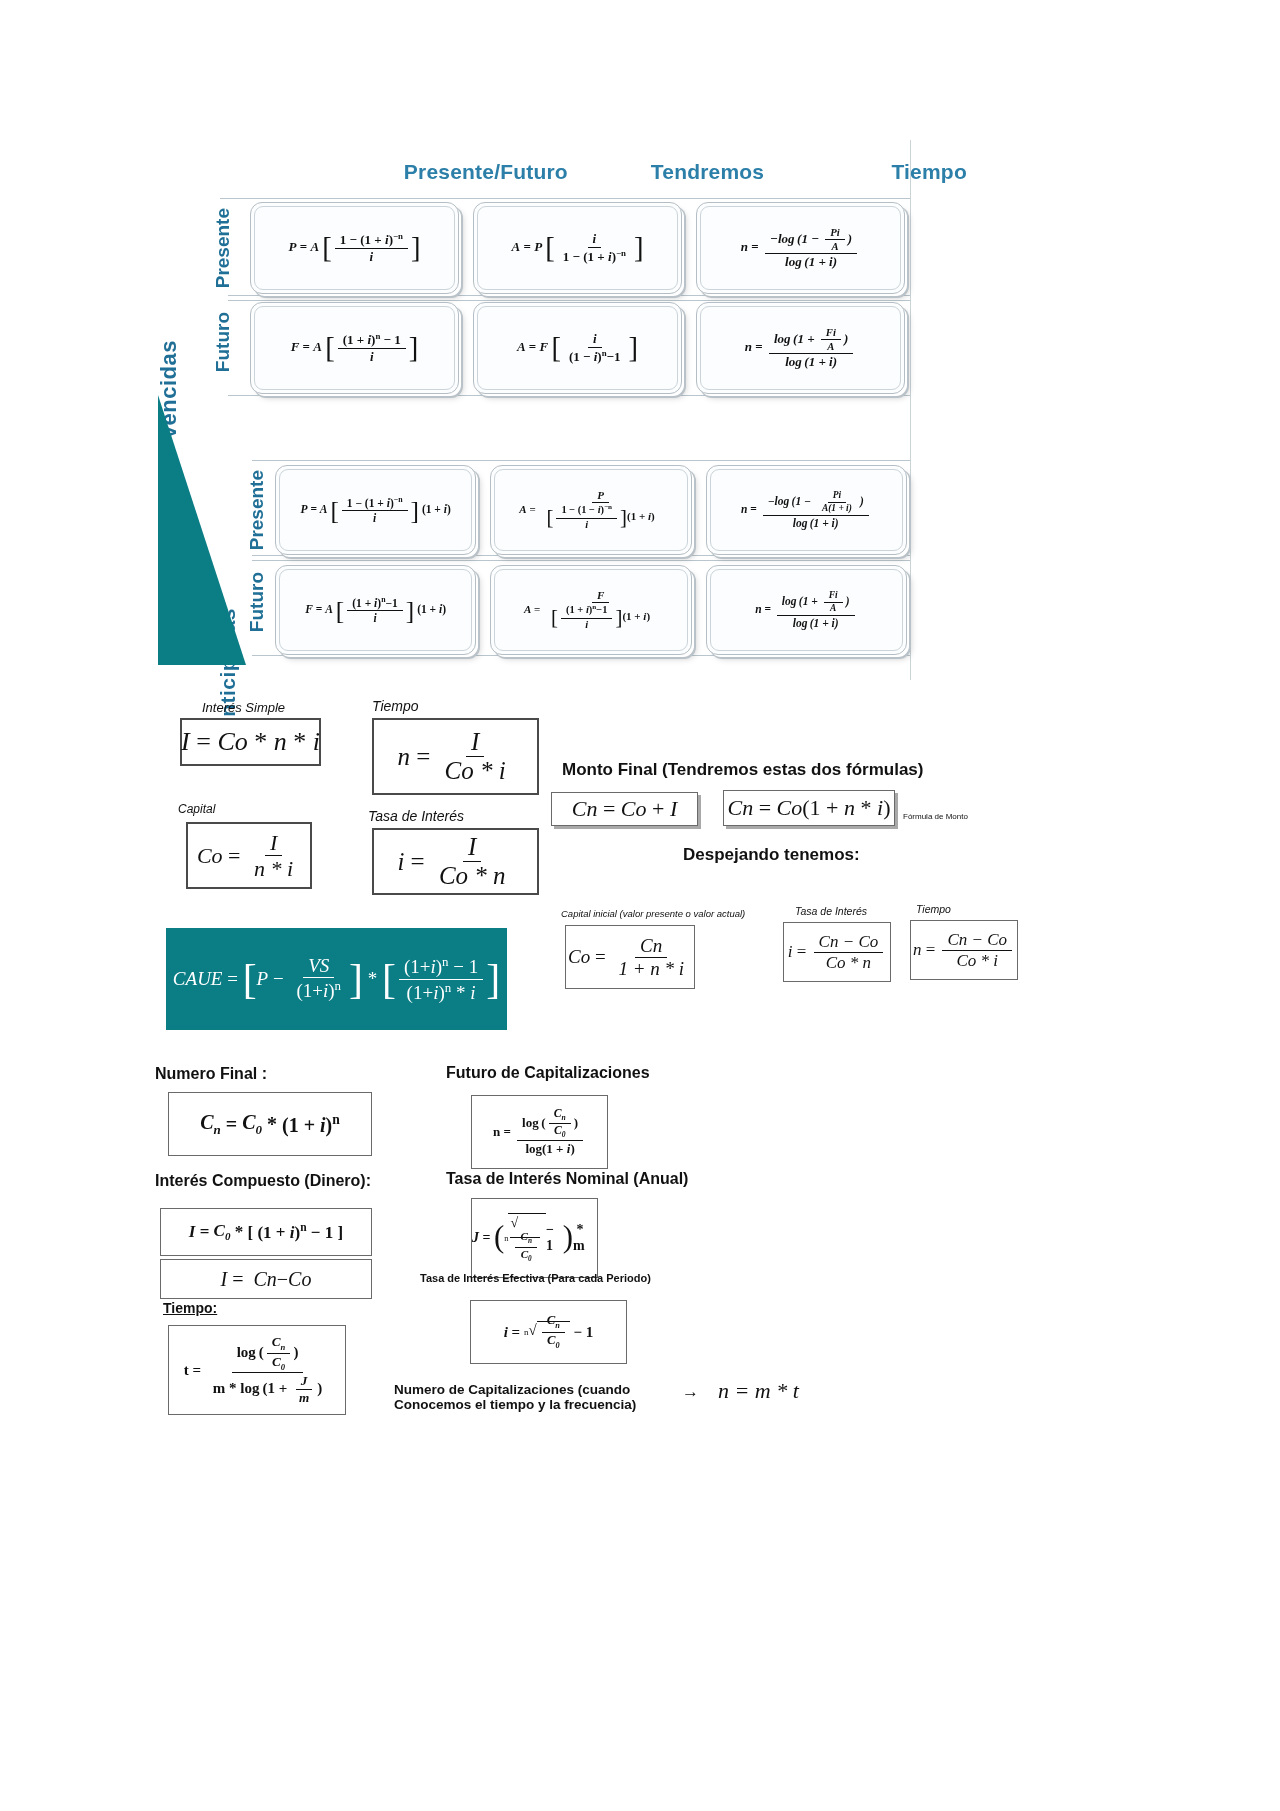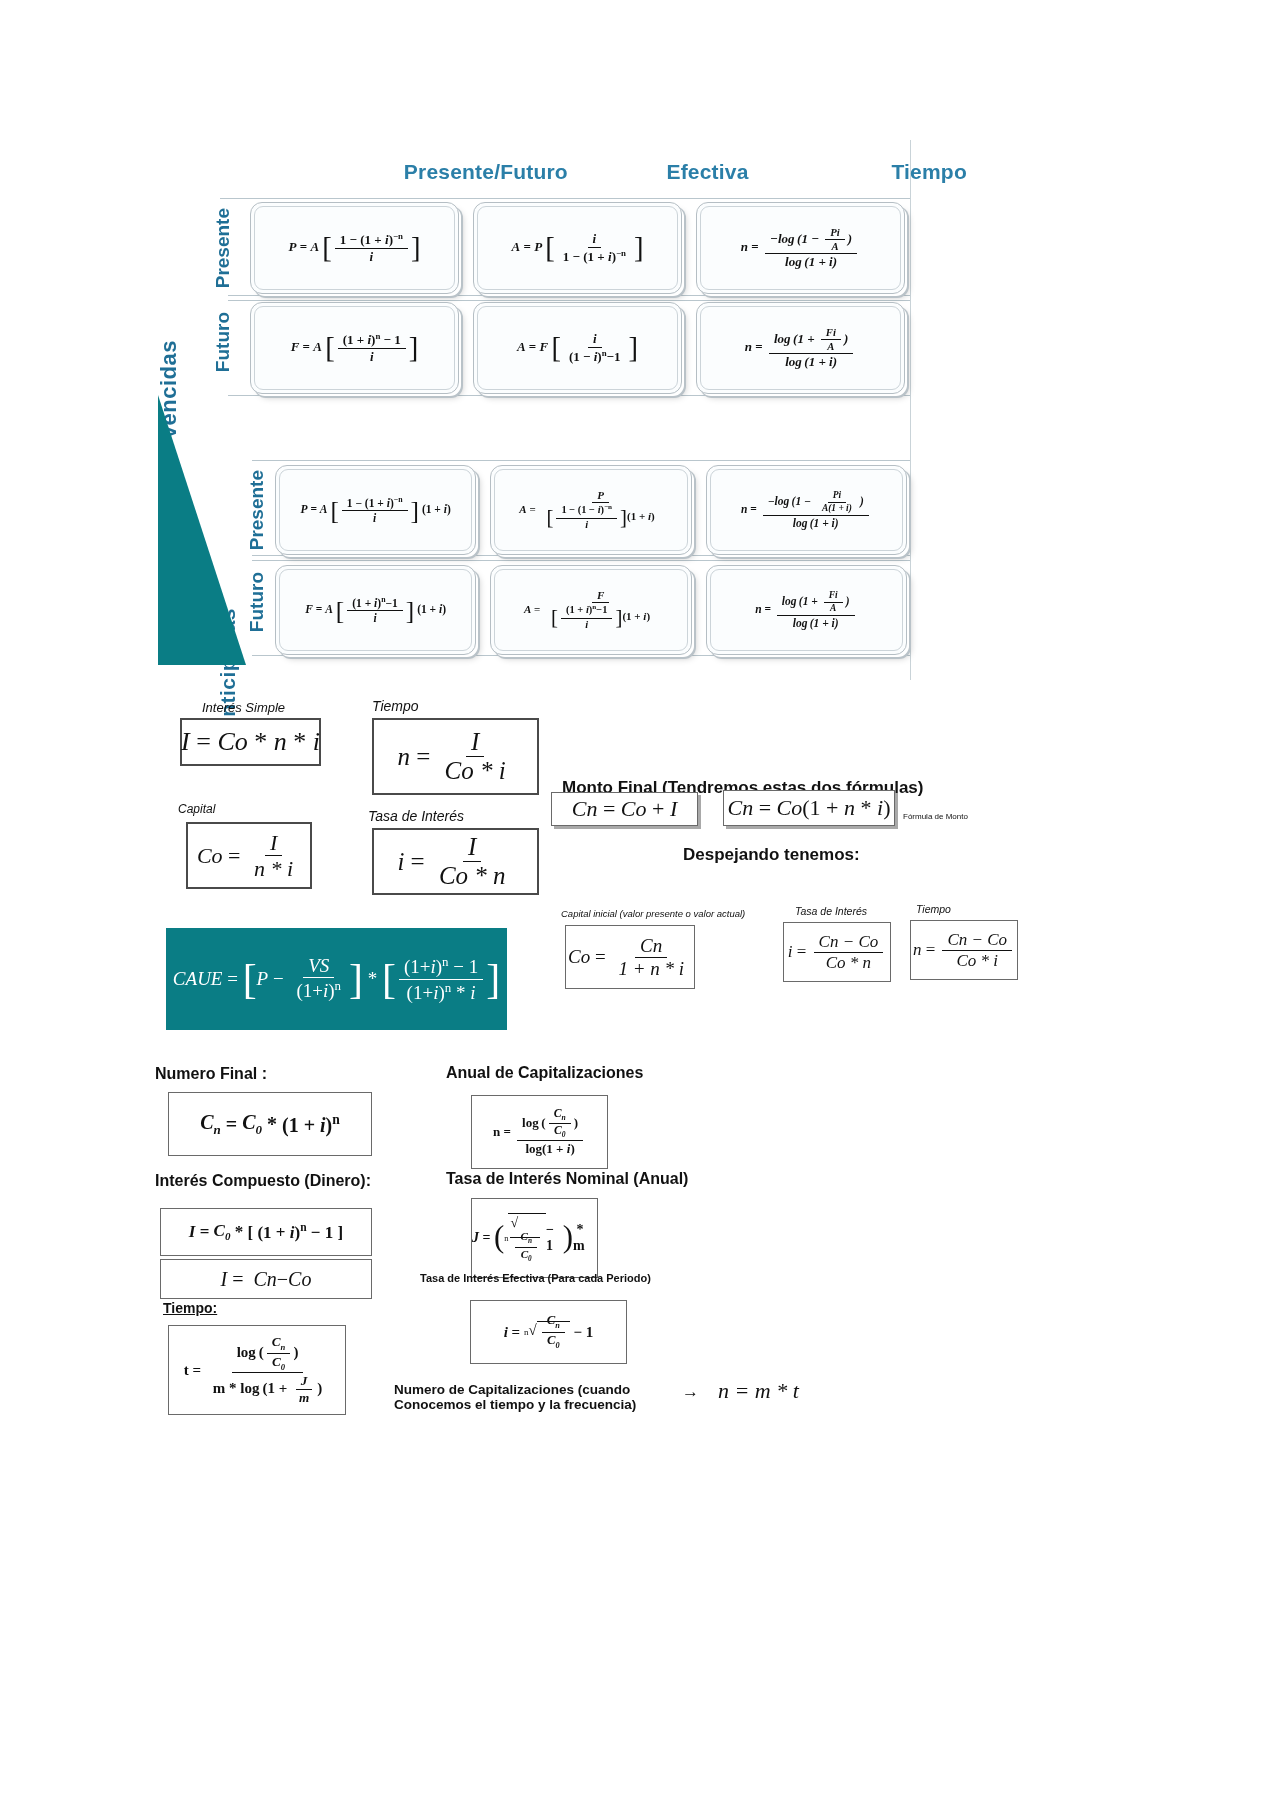--- a/index.html
+++ b/index.html
@@ -88,21 +88,21 @@
 </style>
 </head>
 <body>
 
 <div class="page">
 
   <div class="matrix">
 
     <div class="col-heads">
       <div class="col-head">Presente/Futuro</div>
-      <div class="col-head">Efectiva</div>
+      <div class="col-head">Tendremos</div>
       <div class="col-head">Tiempo</div>
     </div>
 
     <div class="hrule" style="top:58px;"></div>
     <div class="hrule" style="top:155px;left:78px;width:682px;"></div>
     <div class="hrule" style="top:160px;left:78px;width:682px;"></div>
     <div class="hrule" style="top:255px;left:78px;width:682px;"></div>
     <div class="hrule" style="top:320px;left:102px;width:658px;"></div>
     <div class="hrule" style="top:415px;left:102px;width:658px;"></div>
     <div class="hrule" style="top:420px;left:102px;width:658px;"></div>
@@ -320,21 +320,21 @@
 
   <div class="note lbl-it" style="left:368px;top:808px;font-size:14px;">Tasa de Interés</div>
   <div class="box" style="left:372px;top:828px;width:163px;height:63px;font-size:25px;">
     <span class="it">i</span>&nbsp;=&nbsp;
     <span class="frac">
         <span class="num it">I</span>
         <span class="den it">Co * n</span>
       </span>
   </div>
 
-  <div class="note lbl-sans" style="left:562px;top:778px;font-size:17px;">Monto Final (Tendremos estas dos fórmulas)</div>
+  <div class="note lbl-sans" style="left:562px;top:760px;font-size:17px;">Monto Final (Tendremos estas dos fórmulas)</div>
 
   <div class="box thin shadow" style="left:551px;top:792px;width:145px;height:32px;font-size:22px;">
     <span class="it">Cn</span>&nbsp;=&nbsp;<span class="it">Co</span>&nbsp;+&nbsp;<span class="it">I</span>
   </div>
 
   <div class="box thin shadow" style="left:723px;top:790px;width:170px;height:34px;font-size:22px;">
     <span class="it">Cn</span>&nbsp;=&nbsp;<span class="it">Co</span>(1&nbsp;+&nbsp;<span class="it">n</span>&nbsp;*&nbsp;<span class="it">i</span>)
   </div>
   <div class="note lbl-sans" style="left:903px;top:812px;font-size:8px;font-weight:normal;">Fórmula de Monto</div>
 
@@ -409,21 +409,21 @@
             <span class="num it">C<sub>n</sub></span>
             <span class="den it">C<sub>0</sub></span>
           </span>)</span>
       <span class="den bd">m * log (1 + <span class="frac" style="font-size:.88em;">
             <span class="num it">J</span>
             <span class="den it">m</span>
           </span>)</span>
     </span>
   </div>
 
-  <div class="note lbl-sans" style="left:446px;top:1064px;font-size:16px;">Anual de Capitalizaciones</div>
+  <div class="note lbl-sans" style="left:446px;top:1064px;font-size:16px;">Futuro de Capitalizaciones</div>
   <div class="box thin" style="left:471px;top:1095px;width:135px;height:72px;font-size:13px;">
     <span class="bd">n</span>&nbsp;<span class="bd">=</span>&nbsp;
     <span class="frac">
       <span class="num bd">log (<span class="frac" style="font-size:.9em;">
             <span class="num it">C<sub>n</sub></span>
             <span class="den it">C<sub>0</sub></span>
           </span>)</span>
       <span class="den bd">log(1 + <span class="it">i</span>)</span>
     </span>
   </div>

